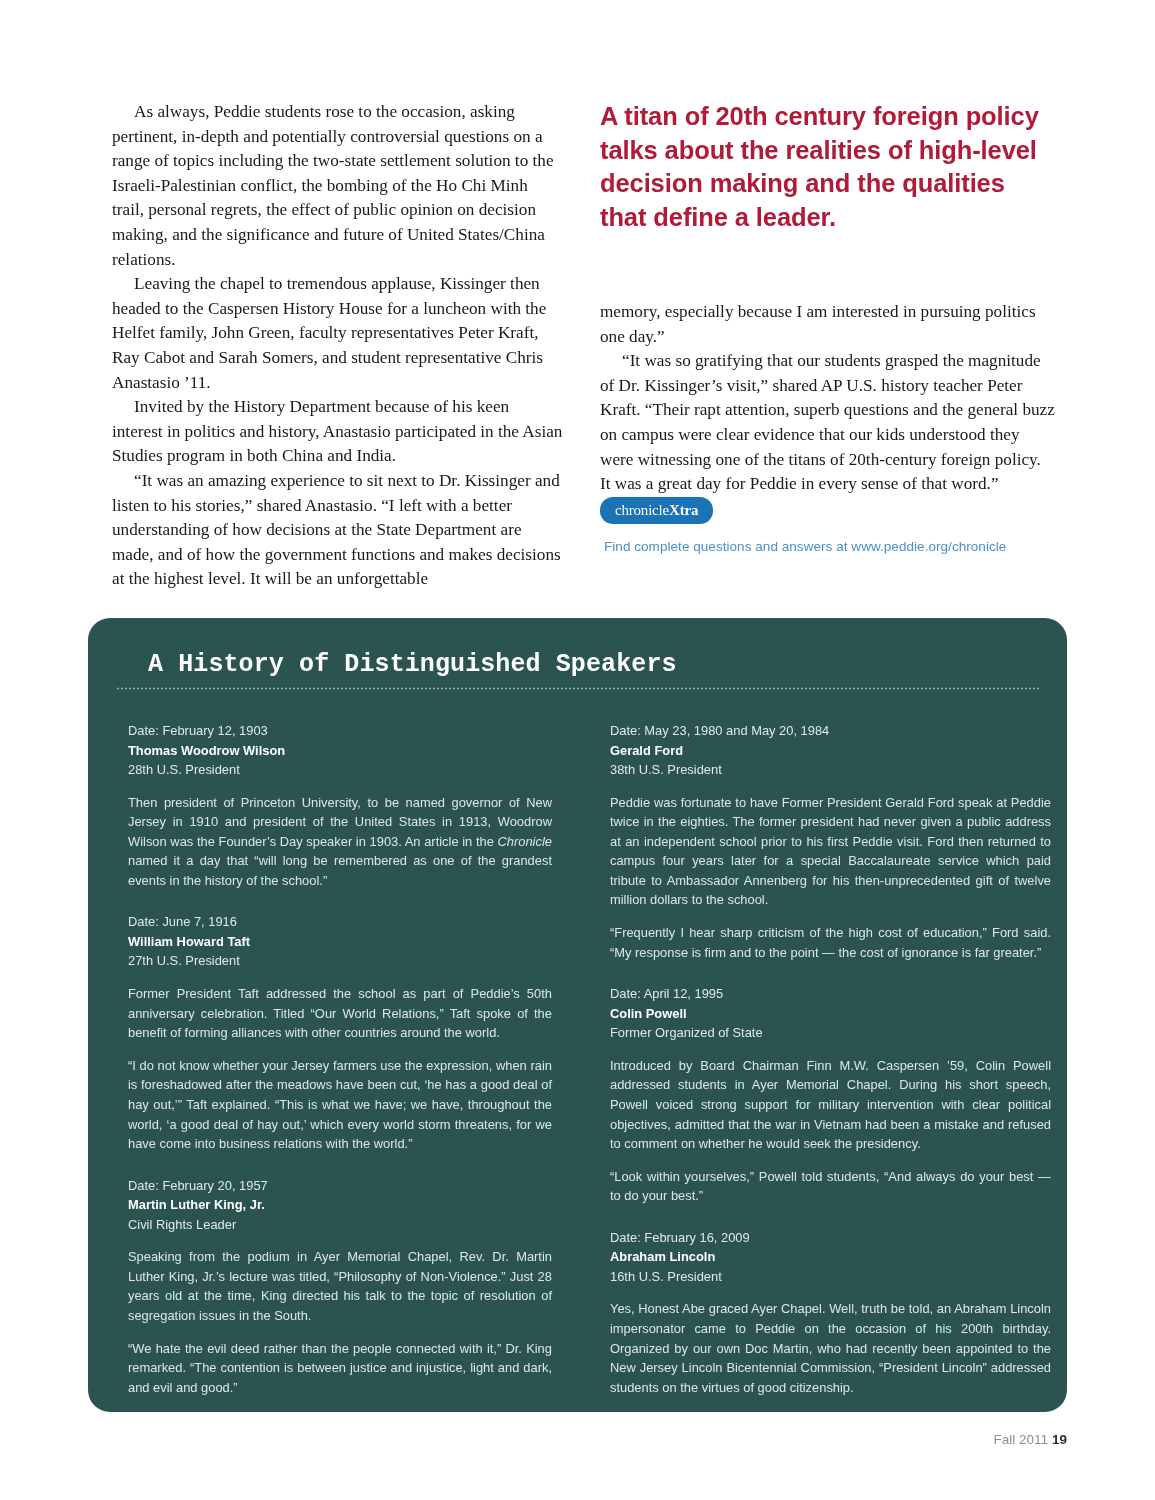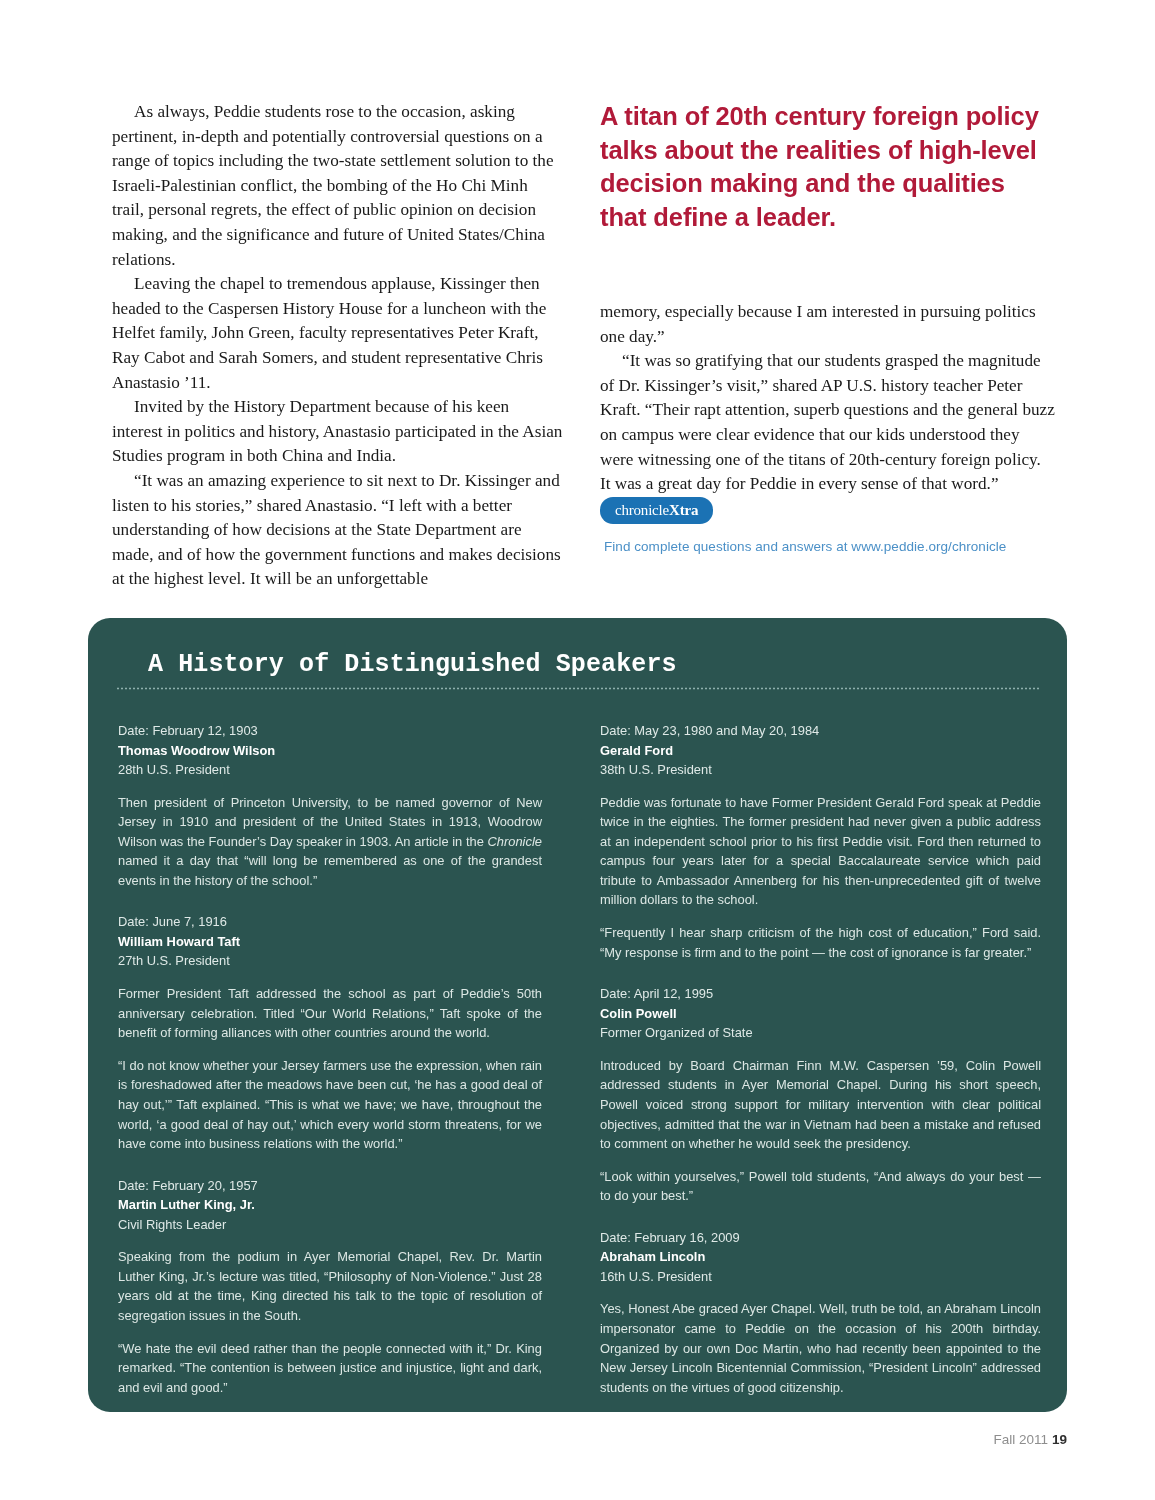--- a/index.html
+++ b/index.html
@@ -130,21 +130,21 @@
     top: 69px;
     width: 924px;
     height: 3px;
     background-image: radial-gradient(circle, #8fb0ac 0.9px, rgba(0,0,0,0) 1.2px);
     background-size: 4px 3px;
     background-repeat: repeat-x;
   }
 
   .panel-cols {
     position: absolute;
-    left: 2px;
+    left: 12px;
     top: 103px;
     width: 979px;
     display: flex;
     gap: 58px;
     padding: 0 28px;
     box-sizing: border-box;
   }
   .panel-col { width: 447px; }
   .panel-col.right { width: 465px; }
 

